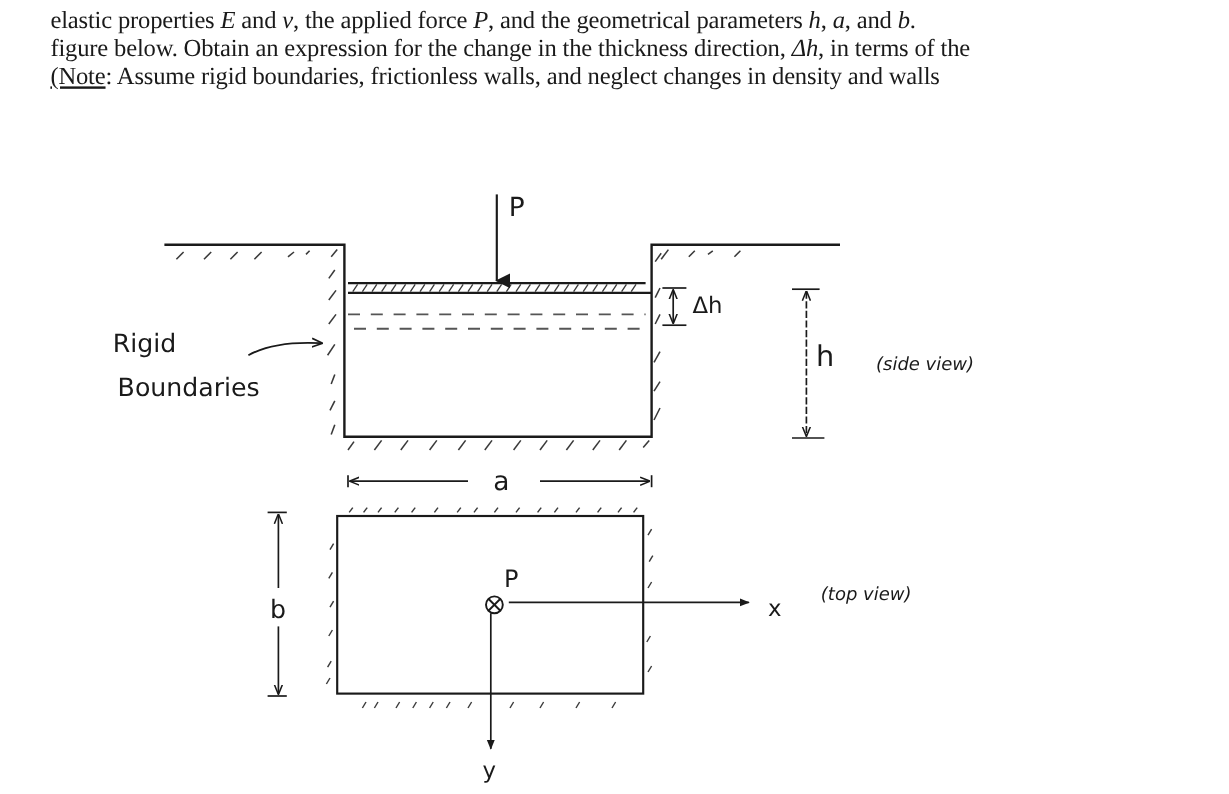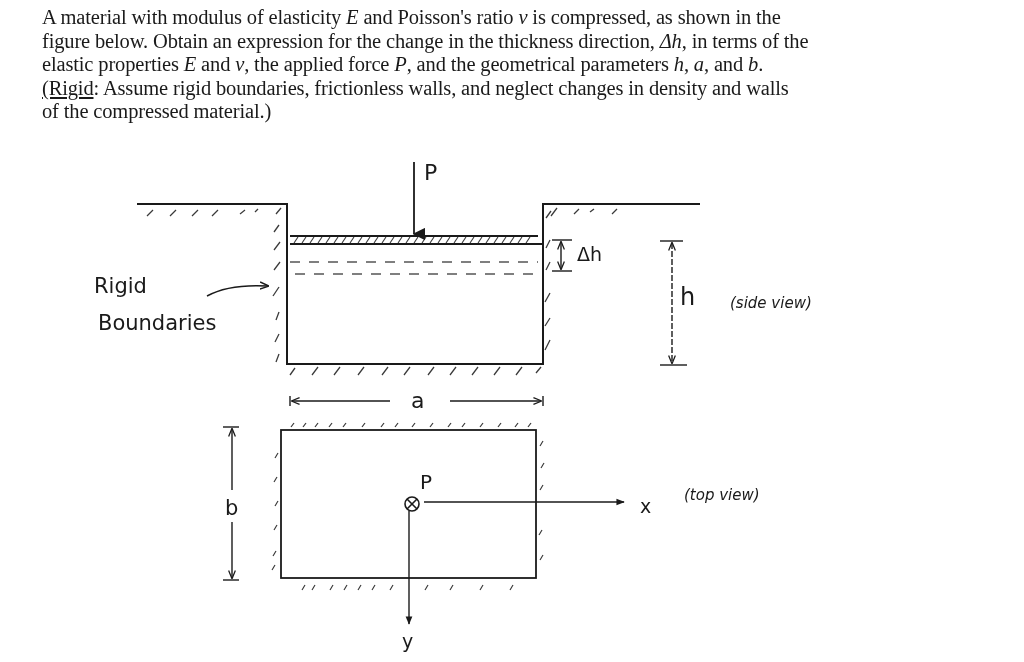--- a/index.html
+++ b/index.html
@@ -8,25 +8,23 @@
     .line { display: block; white-space: nowrap; }
     .note-u { text-decoration: underline; }
     i { font-style: italic; }
     svg.fig { position: absolute; left: 0; top: 0; }
     .hand { font-family: "DejaVu Sans", sans-serif; fill: #1a1a1a; }
   </style>
 </head>
 <body>
 
 <div class="problem">
-  <span class="line"><span>A material with modulus of elasticity </span><i>E</i><span> and Poisson's ratio </span><i>v</i> <span>is compressed, as shown in the</span></span>
+  <span class="line"><span>elastic properties </span><i>E</i><span> and </span><i>v</i><span>, the applied force </span><i>P</i><span>, and the geometrical parameters </span><i>h</i><span>, </span><i>a</i><span>, and </span><i>b</i><span>.</span></span>
   <span class="line"><span>figure below.  Obtain an expression for the change in the thickness direction, </span><i>Δh</i><span>, in terms of the</span></span>
-  <span class="line"><span>elastic properties </span><i>E</i><span> and </span><i>v</i><span>, the applied force </span><i>P</i><span>, and the geometrical parameters </span><i>h</i><span>, </span><i>a</i><span>, and </span><i>b</i><span>.</span></span>
-  <span class="line"><span class="note-u">(Rigid</span><span>: Assume rigid boundaries, frictionless walls, and neglect changes in density and walls</span></span>
-  <span class="line"><span>of the compressed material.)</span></span>
+  <span class="line"><span class="note-u">(Note</span><span>: Assume rigid boundaries, frictionless walls, and neglect changes in density and walls</span></span>
 </div>
 
 <svg class="fig" width="1024" height="662" viewBox="0 0 1024 662">
   <defs>
     <marker id="arrowDown" viewBox="0 0 10 10" refX="5" refY="9" markerWidth="7" markerHeight="7" orient="auto-start-reverse">
       <path d="M0,0 L5,10 L10,0 Z" fill="#1a1a1a"></path>
     </marker>
     <marker id="arr" viewBox="0 0 10 10" refX="9" refY="5" markerWidth="6" markerHeight="6" orient="auto-start-reverse">
       <path d="M0,1 L10,5 L0,9" fill="none" stroke="#1a1a1a" stroke-width="1.5"></path>
     </marker>

